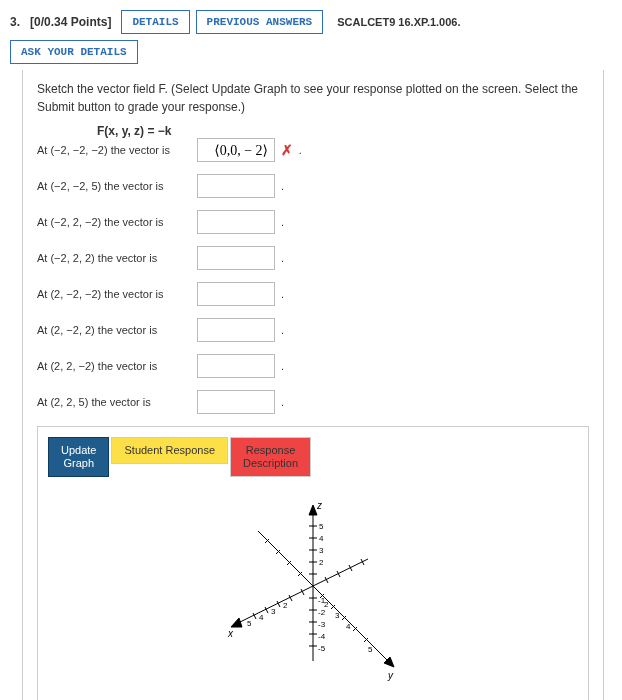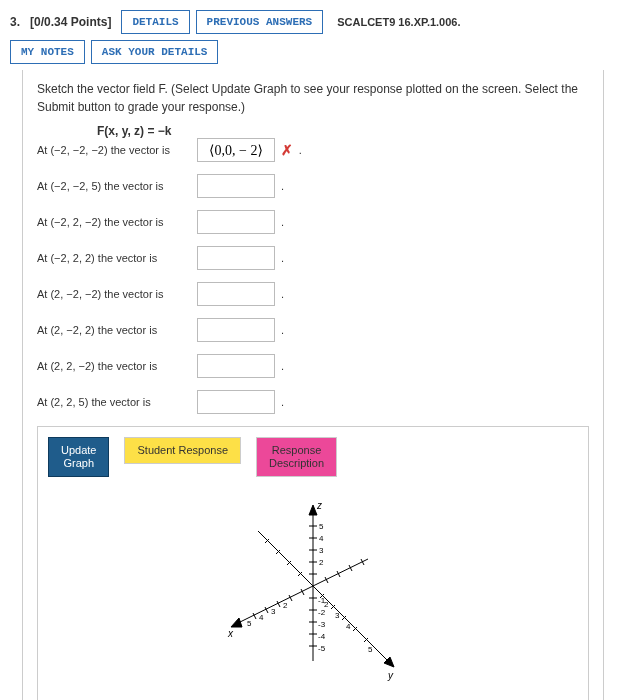--- a/index.html
+++ b/index.html
@@ -70,57 +70,57 @@
     border: 1px solid #bbb;
     height: 24px;
     width: 78px;
     padding: 2px 6px;
     font-size: 12px;
   }
   .vector-input.filled {
     width: 78px;
     font-family: serif;
     font-size: 14px;
-    text-align: center;
+    text-align: right;
     border: 1px solid #bbb;
   }
   .period {
     margin-left: 6px;
     font-size: 11px;
   }
   .x-mark {
     color: #d43b36;
     font-weight: bold;
     font-size: 14px;
     margin-left: 6px;
   }
   .graph-box {
     border: 1px solid #ccc;
     padding: 10px;
     margin-top: 12px;
   }
   .tab-row {
     display: flex;
     align-items: flex-start;
-    gap: 15px;
+    gap: 2px;
     margin-bottom: 6px;
   }
   .btn-solid {
     background: #1f5c8b;
     color: #fff;
     border: 1px solid #0e3a5c;
     padding: 6px 12px;
     font-size: 11px;
     text-align: center;
     cursor: pointer;
     line-height: 1.2;
   }
   .tab {
     border: 1px solid #ccc;
-    background: #ec4899;
+    background: #ef4444;
     padding: 6px 12px;
     font-size: 11px;
     text-align: center;
     cursor: pointer;
     line-height: 1.2;
   }
   .tab.active {
     background: #fde047;
   }
   .graph-area {
@@ -135,21 +135,20 @@
 
 <div class="header-row">
   <span class="points">3.</span>
   <span class="points">[0/0.34 Points]</span>
   <button class="btn-outline">DETAILS</button>
   <button class="btn-outline">PREVIOUS ANSWERS</button>
   <span class="scalcet">SCALCET9 16.XP.1.006.</span>
 </div>
 
 <div class="header-row">
-  <button class="btn-outline">MY NOTES</button>
   <button class="btn-outline">ASK YOUR DETAILS</button>
 </div>
 
 <div class="content">
 
   <div class="instructions">Sketch the vector field F. (Select Update Graph to see your response plotted on the screen. Select the Submit button to grade your response.)</div>
 
   <div class="formula">F(x, y, z) = −k</div>
 
   <div id="vector-rows">

